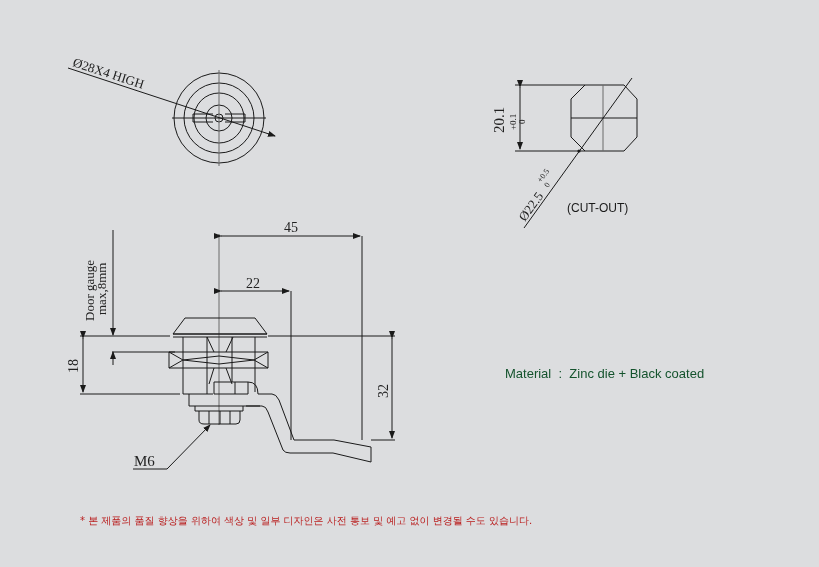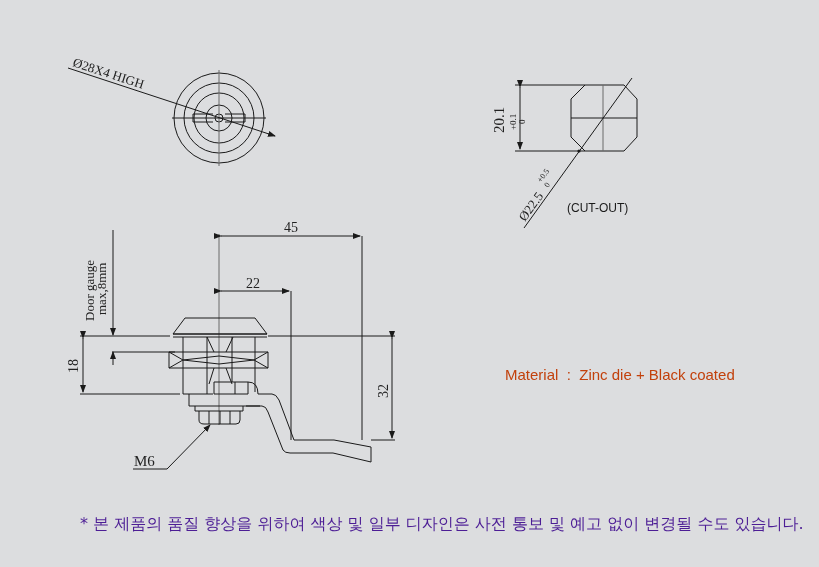--- a/index.html
+++ b/index.html
@@ -10,26 +10,26 @@
     overflow: hidden;
     font-family: "Liberation Sans", sans-serif;
   }
   svg.drawing { position: absolute; left: 0; top: 0; }
   .ln { stroke: #1a1a1a; stroke-width: 1; fill: none; }
   .gray { stroke: #6a6a6a; stroke-width: 1; fill: none; }
   .serif { font-family: "Liberation Serif", "DejaVu Serif", serif; fill: #222; }
   .sans { font-family: "Liberation Sans", "DejaVu Sans", sans-serif; fill: #1a1a1a; }
   .material {
     position: absolute; left: 505px; top: 366px;
-    font-size: 15px; color: #c2410c; white-space: pre;
+    font-size: 13px; color: #14532d; white-space: pre;
   }
   .note {
     position: absolute; left: 80px; top: 514px;
     font-family: "DejaVu Sans", sans-serif;
-    font-size: 16px; color: #4c1d95; white-space: pre;
+    font-size: 10px; color: #b91c1c; white-space: pre;
   }
 </style>
 </head>
 <body>
 
 <svg class="drawing" width="819" height="567" viewBox="0 0 819 567">
   <defs>
     <marker id="arr" markerWidth="8" markerHeight="6" refX="7" refY="3" orient="auto" markerUnits="userSpaceOnUse">
       <path d="M0,0 L8,3 L0,6 z" fill="#1a1a1a"></path>
     </marker>

